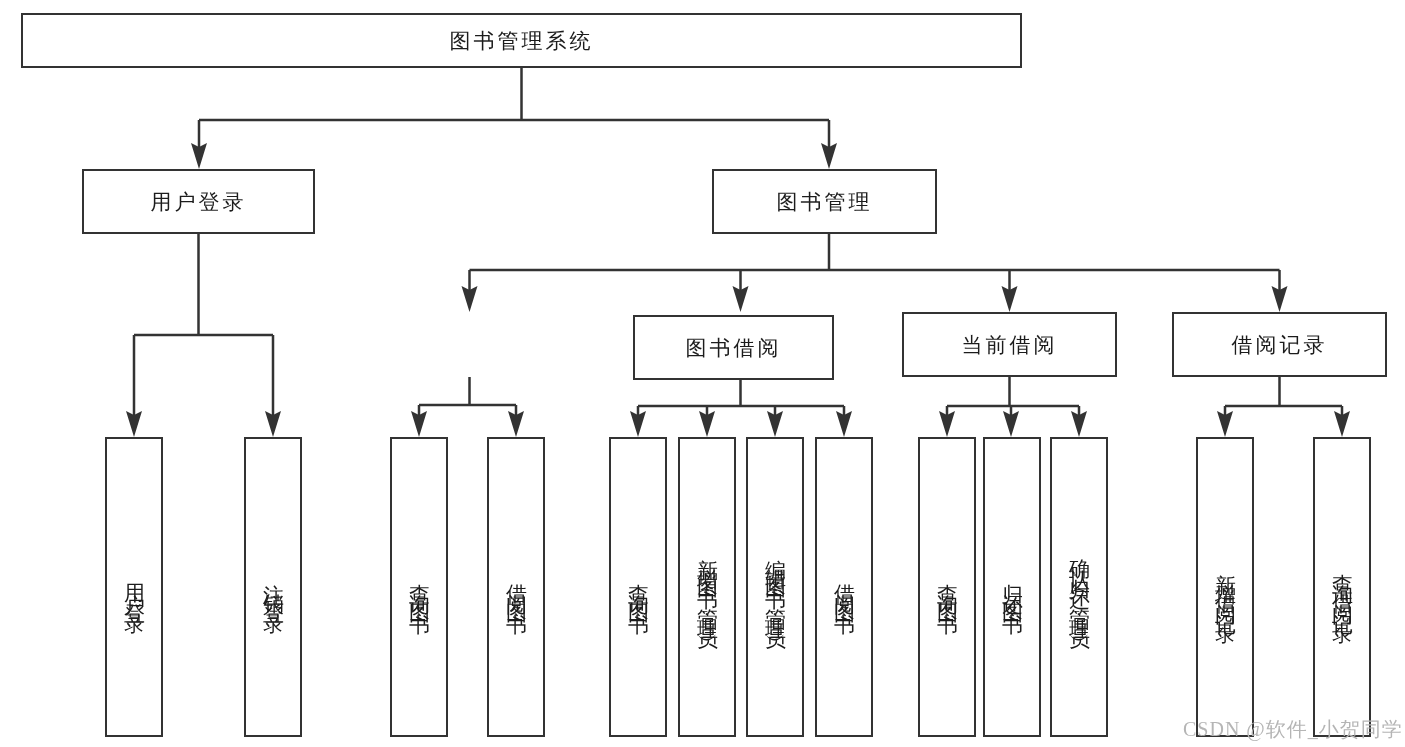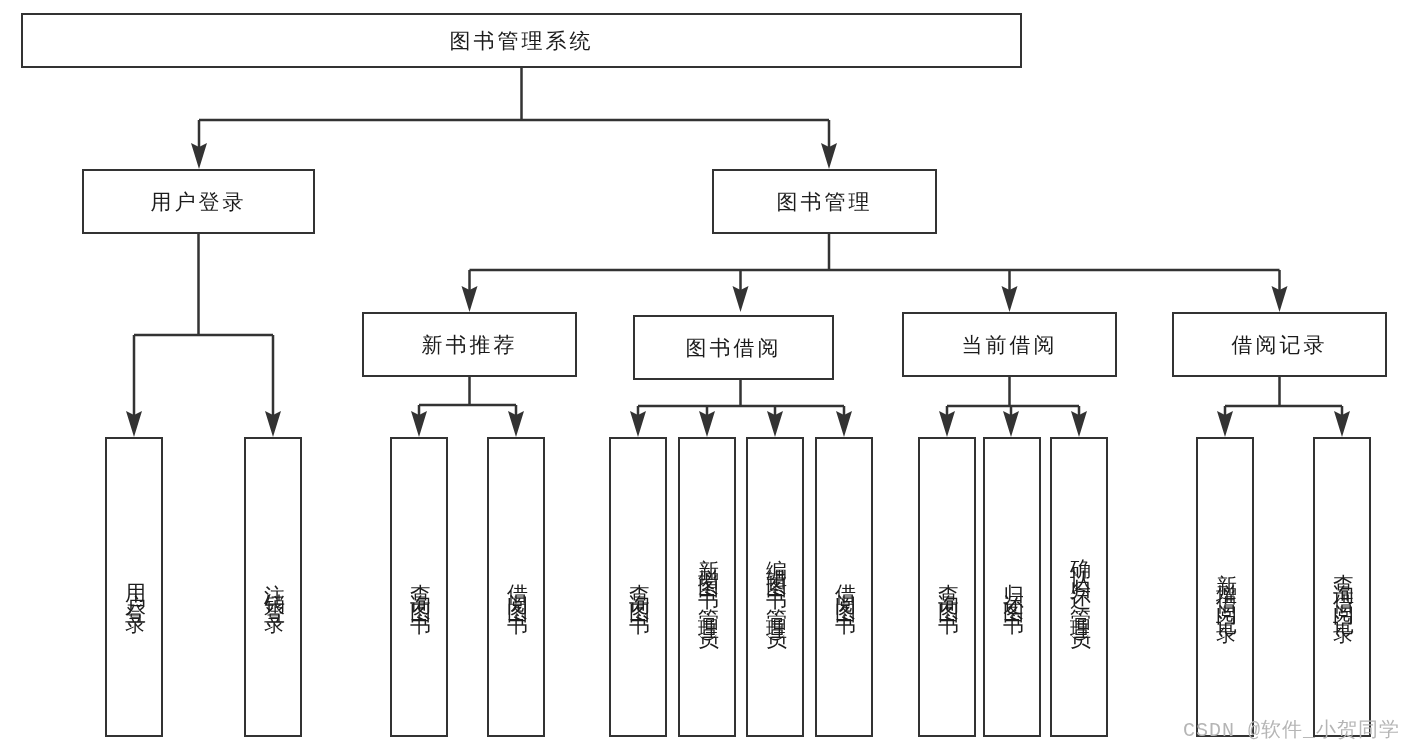--- a/index.html
+++ b/index.html
@@ -7,21 +7,21 @@
     --border:#333333;
     --text:#1c1c1c;
     --bg:#ffffff;
     --wm:#b5b5b5;
   }
   html,body{margin:0;padding:0;background:var(--bg);}
   .canvas{
     position:relative;
     width:1405px;height:747px;
     background:var(--bg);
-    font-family:Liberation Mono, monospace;
+    font-family:Liberation Serif, serif;
     overflow:hidden;
   }
   .wires{position:absolute;left:0;top:0;z-index:1;}
   .node{
     position:absolute;
     box-sizing:border-box;
     background:#ffffff;
     border:2.5px solid var(--border);
     display:flex;align-items:center;justify-content:center;
     z-index:2;
@@ -99,23 +99,20 @@
     <span>图书管理系统</span>
   </div>
 
   <div class="node hbox" style="left:82px;top:169px;width:233px;height:65px">
     <span>用户登录</span>
   </div>
   <div class="node hbox" style="left:712px;top:169px;width:225px;height:65px">
     <span>图书管理</span>
   </div>
 
-  <div class="node hbox" style="left:362px;top:312px;width:215px;height:65px">
-    <span>新书推荐</span>
-  </div>
   <div class="node hbox" style="left:633px;top:315px;width:201px;height:65px">
     <span>图书借阅</span>
   </div>
   <div class="node hbox" style="left:1172px;top:312px;width:215px;height:65px">
     <span>借阅记录</span>
   </div>
   <div class="node hbox" style="left:902px;top:312px;width:215px;height:65px">
     <span>当前借阅</span>
   </div>
 

